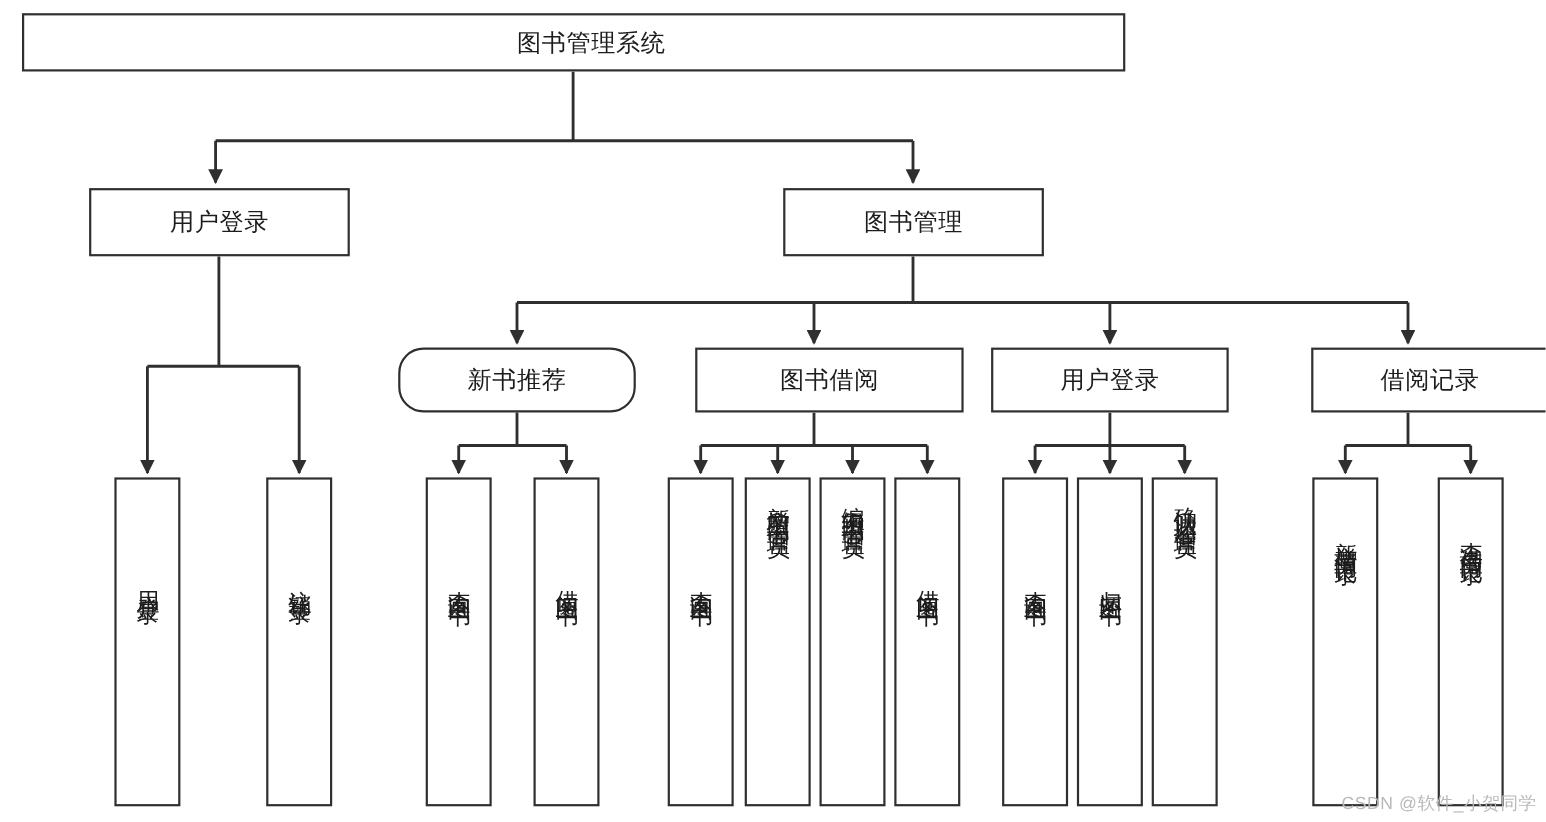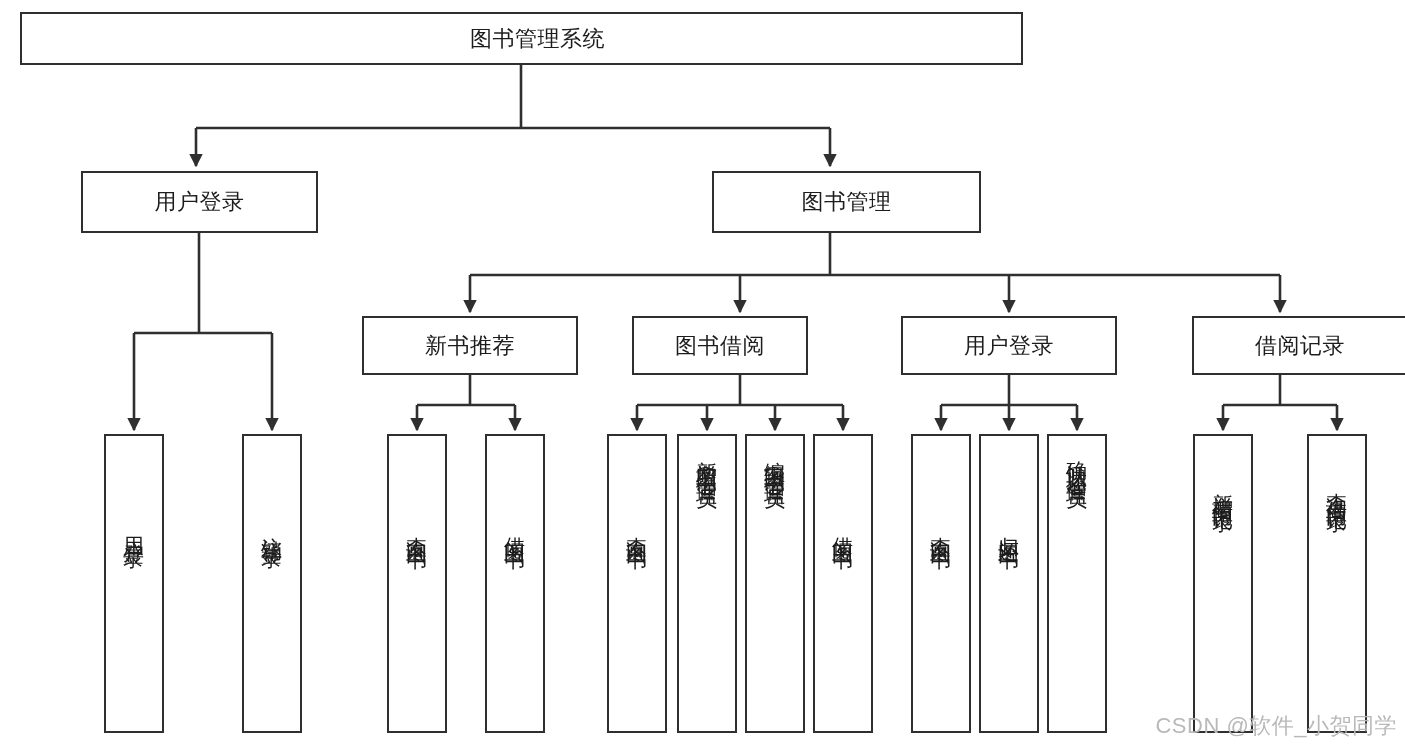--- a/index.html
+++ b/index.html
@@ -63,21 +63,21 @@
     text-orientation: upright;
     font-size: 21px;
     line-height: 1;
     letter-spacing: 4px;
     white-space: nowrap;
   }
   .watermark {
     position: absolute;
     right: 8px;
     bottom: 6px;
-    font-size: 22px;
+    font-size: 16px;
     color: #b9b9b9;
     z-index: 5;
     white-space: nowrap;
     letter-spacing: 0.5px;
   }
 </style>
 </head>
 <body>
 
 <div id="diagram-root">
@@ -135,29 +135,29 @@
   </svg>
 
   <div class="node root horiz" style="left:20px; top:12px; width:1003px; height:53px;">
     <span class="node-label">图书管理系统</span>
   </div>
 
   <div class="node horiz" style="left:81px; top:171px; width:237px; height:62px;">
     <span class="node-label">用户登录</span>
   </div>
 
-  <div class="node horiz" style="left:712px; top:171px; width:269px; height:62px;">
+  <div class="node horiz" style="left:712px; top:171px; width:237px; height:62px;">
     <span class="node-label">图书管理</span>
   </div>
 
-  <div class="node horiz" style="left:362px; top:316px; width:216px; height:59px;">
+  <div class="node horiz" style="left:362px; top:316px; width:216px; height:59px;border-radius:23px;">
     <span class="node-label">新书推荐</span>
   </div>
 
-  <div class="node horiz" style="left:632px; top:316px; width:176px; height:59px;">
+  <div class="node horiz" style="left:632px; top:316px; width:244px; height:59px;">
     <span class="node-label">图书借阅</span>
   </div>
 
   <div class="node horiz" style="left:901px; top:316px; width:216px; height:59px;">
     <span class="node-label">用户登录</span>
   </div>
 
   <div class="node horiz" style="left:1172px; top:316px; width:216px; height:59px;margin-left:20px;">
     <span class="node-label">借阅记录</span>
   </div>

